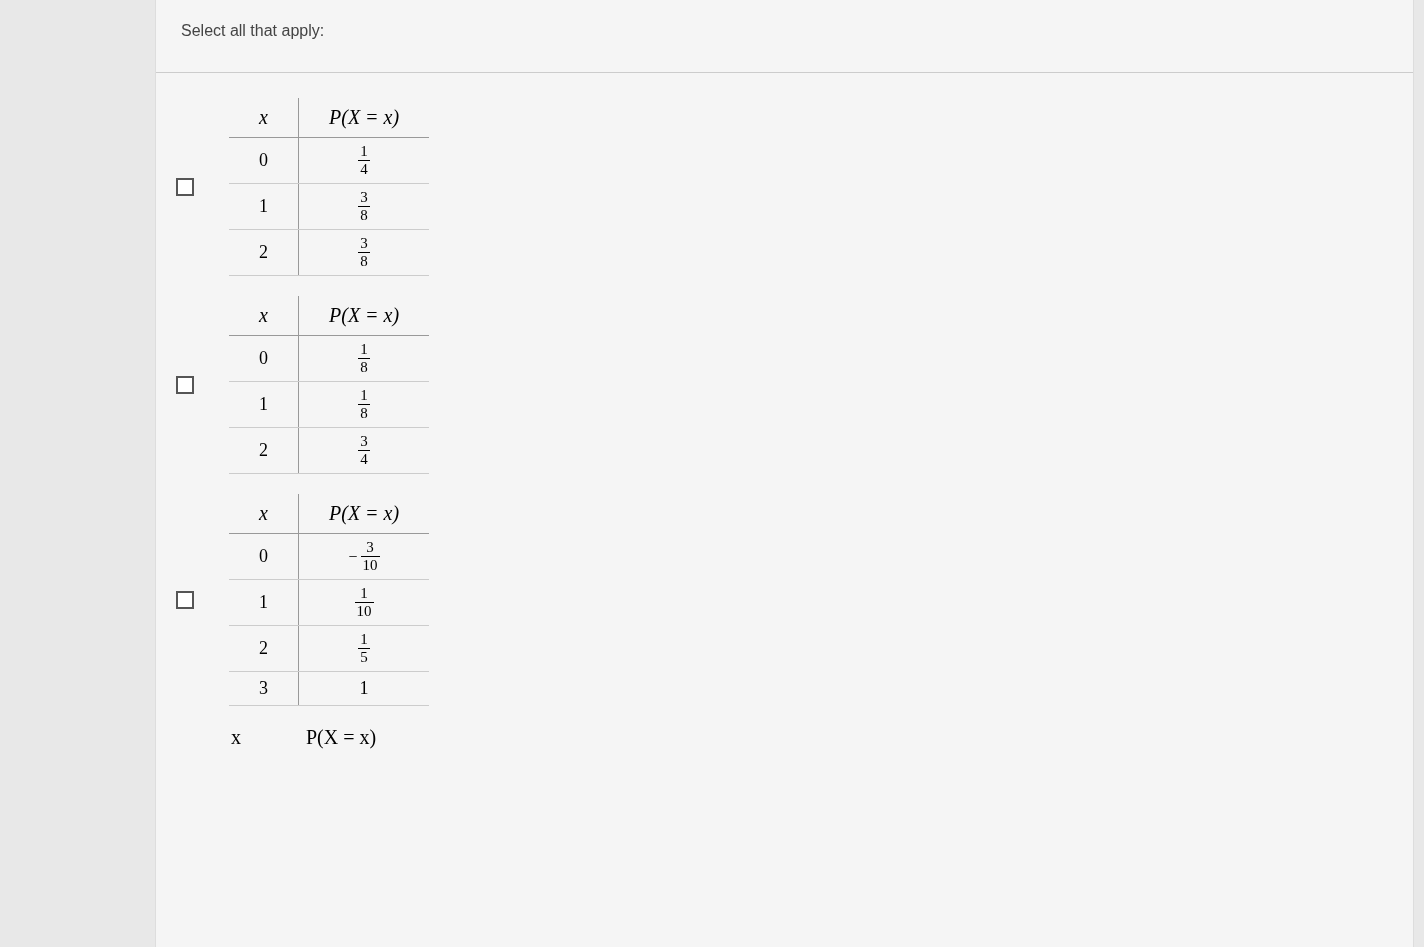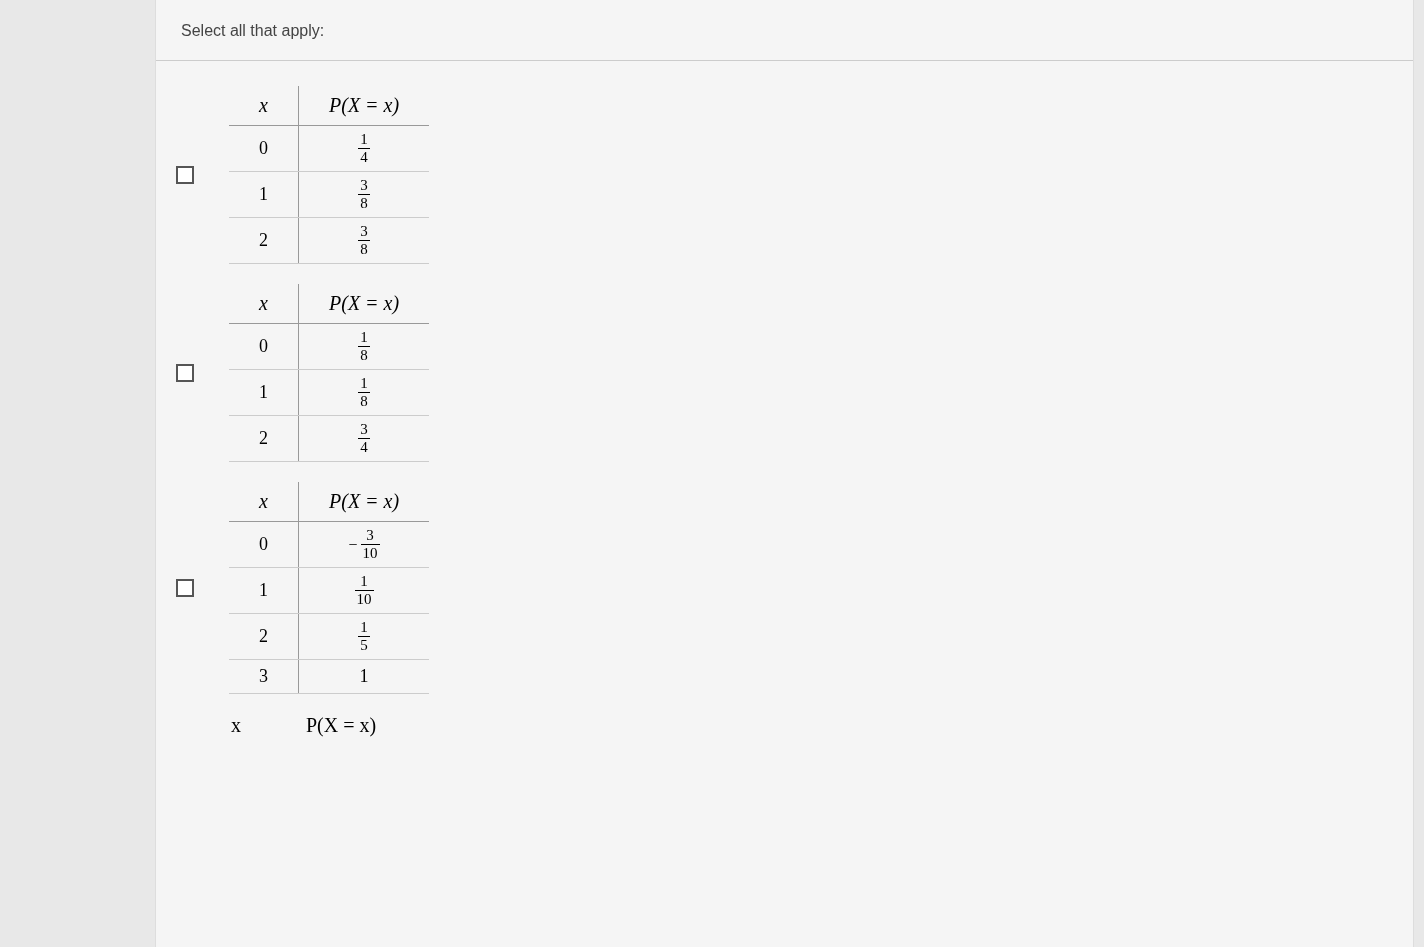--- a/index.html
+++ b/index.html
@@ -22,21 +22,21 @@
       border-left: 1px solid #ddd;
       border-right: 1px solid #ddd;
     }
     .question-text {
       padding: 10px 25px 20px;
       font-size: 17px;
       color: #333;
       border-bottom: 1px solid #ccc;
     }
     .instruction-text {
-      padding: 22px 25px 20px;
+      padding: 22px 25px 32px;
       font-size: 16px;
       color: #444;
       border-bottom: 1px solid #ccc;
     }
     .options-container {
       padding: 15px 0;
     }
     .option-row {
       display: flex;
       align-items: center;

